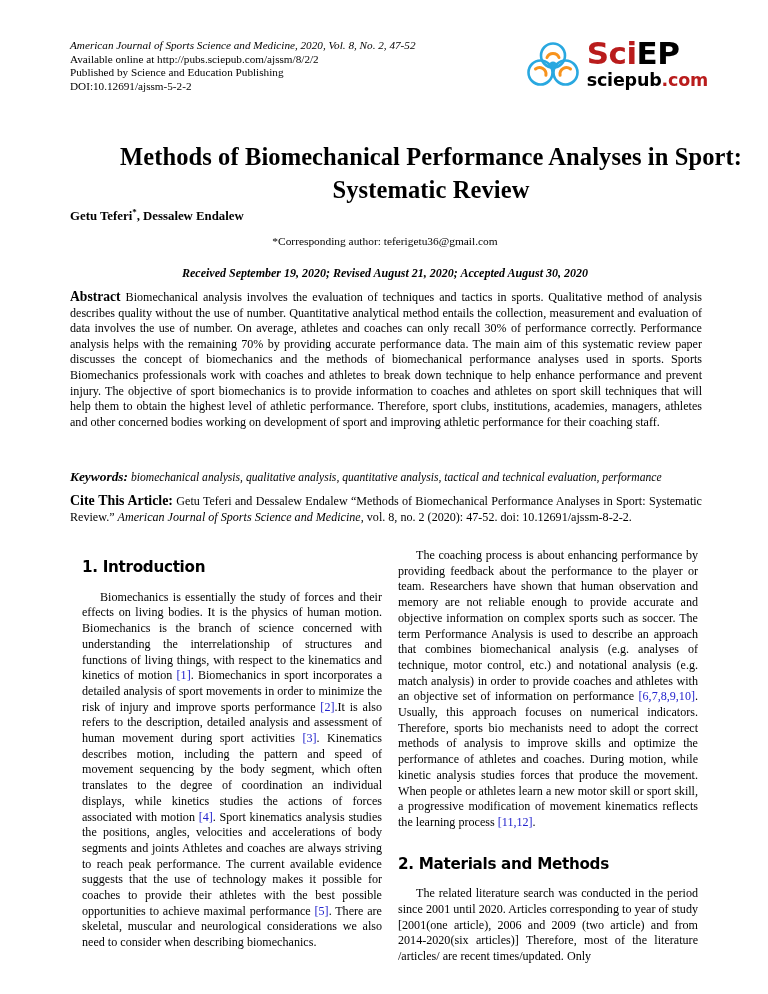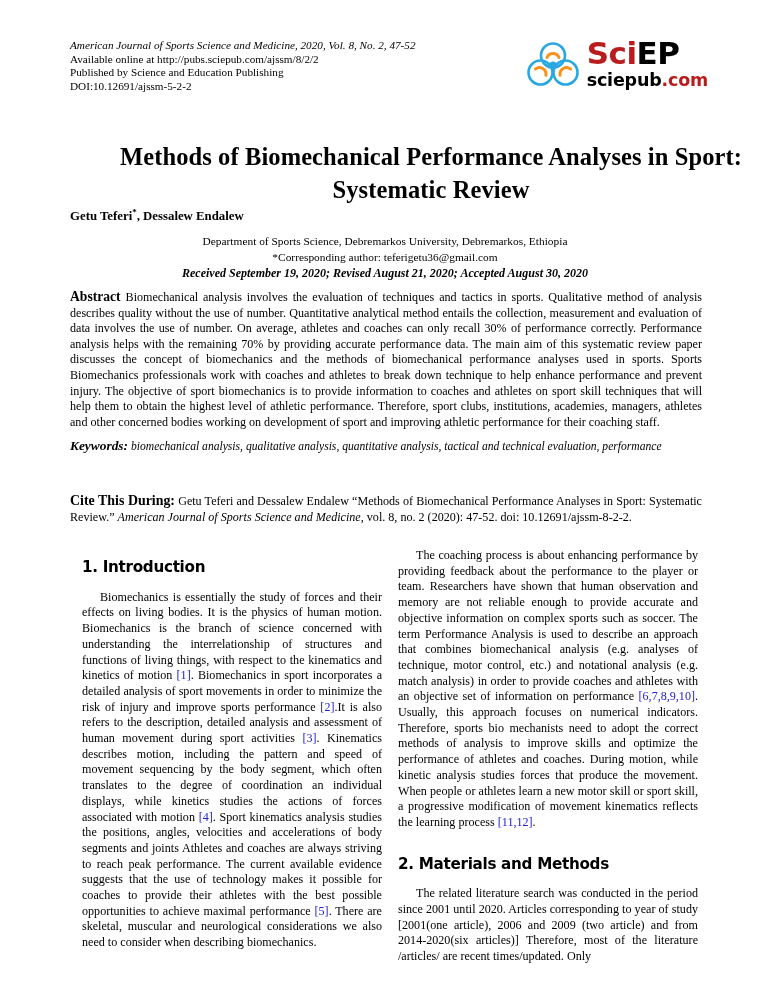--- a/index.html
+++ b/index.html
@@ -130,21 +130,21 @@
   }
   .abstract-label {
     font-weight: bold;
     font-size: 13.6px;
     margin-right: 5px;
   }
 
   .keywords {
     position: absolute;
     left: 70px;
-    top: 438px;
+    top: 469px;
     width: 632px;
     font-size: 11.6px;
     line-height: 15.4px;
     font-style: italic;
     text-align: left;
   }
   .keywords-label {
     font-weight: bold;
     font-size: 13.4px;
     font-style: italic;
@@ -222,31 +222,30 @@
         <div class="logo-bottom"><span class="c-orange">sciepub</span><span class="c-blue">.com</span></div>
       </div>
     </div>
   </div>
 
   <h1 class="title">Methods of Biomechanical Performance Analyses in Sport: Systematic Review</h1>
 
   <div class="authors"><span>Getu Teferi</span><sup>*</sup><span>, Dessalew Endalew</span></div>
 
   <div class="affiliation">
-    <div>Department of Sports Science, Debremarkos University, Debremarkos, Ethiopia</div>
     <div>*Corresponding author: teferigetu36@gmail.com</div>
   </div>
 
   <div class="dates">Received September 19, 2020; Revised August 21, 2020; Accepted August 30, 2020</div>
 
   <div class="abstract"><span class="abstract-label">Abstract</span><span>Biomechanical analysis involves the evaluation of techniques and tactics in sports. Qualitative method of analysis describes quality without the use of number. Quantitative analytical method entails the collection, measurement and evaluation of data involves the use of number. On average, athletes and coaches can only recall 30% of performance correctly. Performance analysis helps with the remaining 70% by providing accurate performance data. The main aim of this systematic review paper discusses the concept of biomechanics and the methods of biomechanical performance analyses used in sports. Sports Biomechanics professionals work with coaches and athletes to break down technique to help enhance performance and prevent injury. The objective of sport biomechanics is to provide information to coaches and athletes on sport skill techniques that will help them to obtain the highest level of athletic performance. Therefore, sport clubs, institutions, academies, managers, athletes and other concerned bodies working on development of sport and improving athletic performance for their coaching staff.</span></div>
 
   <div class="keywords"><span class="keywords-label">Keywords:</span> <span>biomechanical analysis, qualitative analysis, quantitative analysis, tactical and technical evaluation, performance</span></div>
 
-  <div class="cite"><span class="cite-label">Cite This During:</span> <span>Getu Teferi and Dessalew Endalew “Methods of Biomechanical Performance Analyses in Sport: Systematic Review.” </span><i>American Journal of Sports Science and Medicine</i><span>, vol. 8, no. 2 (2020): 47-52. doi: 10.12691/ajssm-8-2-2.</span></div>
+  <div class="cite"><span class="cite-label">Cite This Article:</span> <span>Getu Teferi and Dessalew Endalew “Methods of Biomechanical Performance Analyses in Sport: Systematic Review.” </span><i>American Journal of Sports Science and Medicine</i><span>, vol. 8, no. 2 (2020): 47-52. doi: 10.12691/ajssm-8-2-2.</span></div>
 
   <div class="col col-left">
     <h2 class="section-head">1. Introduction</h2>
     <p class="para"><span>Biomechanics is essentially the study of forces and their effects on living bodies. It is the physics of human motion. Biomechanics is the branch of science concerned with understanding the interrelationship of structures and functions of living things, with respect to the kinematics and kinetics of motion </span><span class="ref">[1]</span><span>. Biomechanics in sport incorporates a detailed analysis of sport movements in order to minimize the risk of injury and improve sports performance </span><span class="ref">[2]</span><span>.It is also refers to the description, detailed analysis and assessment of human movement during sport activities </span><span class="ref">[3]</span><span>. Kinematics describes motion, including the pattern and speed of movement sequencing by the body segment, which often translates to the degree of coordination an individual displays, while kinetics studies the actions of forces associated with motion </span><span class="ref">[4]</span><span>. Sport kinematics analysis studies the positions, angles, velocities and accelerations of body segments and joints Athletes and coaches are always striving to reach peak performance. The current available evidence suggests that the use of technology makes it possible for coaches to provide their athletes with the best possible opportunities to achieve maximal performance </span><span class="ref">[5]</span><span>. There are skeletal, muscular and neurological considerations we also need to consider when describing biomechanics.</span></p>
   </div>
 
   <div class="col col-right">
     <p class="para"><span>The coaching process is about enhancing performance by providing feedback about the performance to the player or team. Researchers have shown that human observation and memory are not reliable enough to provide accurate and objective information on complex sports such as soccer. The term Performance Analysis is used to describe an approach that combines biomechanical analysis (e.g. analyses of technique, motor control, etc.) and notational analysis (e.g. match analysis) in order to provide coaches and athletes with an objective set of information on performance </span><span class="ref">[6,7,8,9,10]</span><span>. Usually, this approach focuses on numerical indicators. Therefore, sports bio mechanists need to adopt the correct methods of analysis to improve skills and optimize the performance of athletes and coaches. During motion, while kinetic analysis studies forces that produce the movement. When people or athletes learn a new motor skill or sport skill, a progressive modification of movement kinematics reflects the learning process </span><span class="ref">[11,12]</span><span>.</span></p>
     <h2 class="section-head spaced">2. Materials and Methods</h2>
     <p class="para">The related literature search was conducted in the period since 2001 until 2020. Articles corresponding to year of study [2001(one article), 2006 and 2009 (two article) and from 2014-2020(six articles)] Therefore, most of the literature /articles/ are recent times/updated. Only</p>

